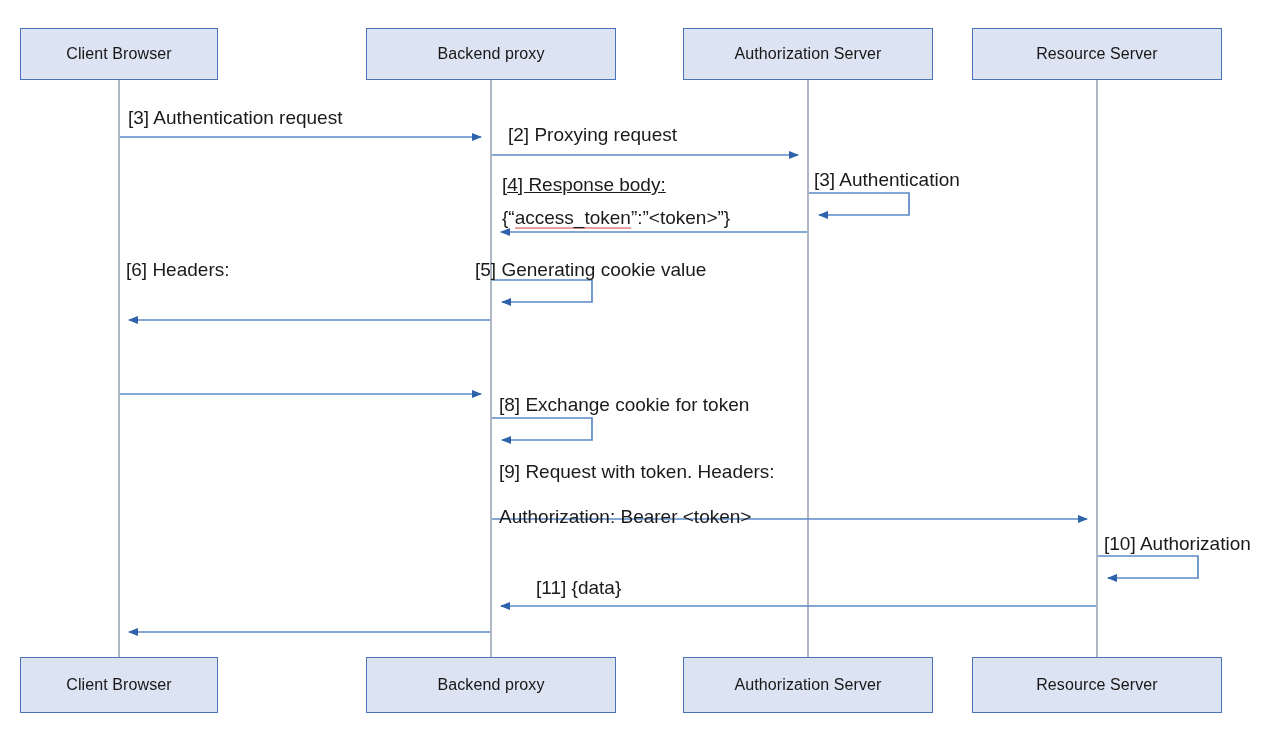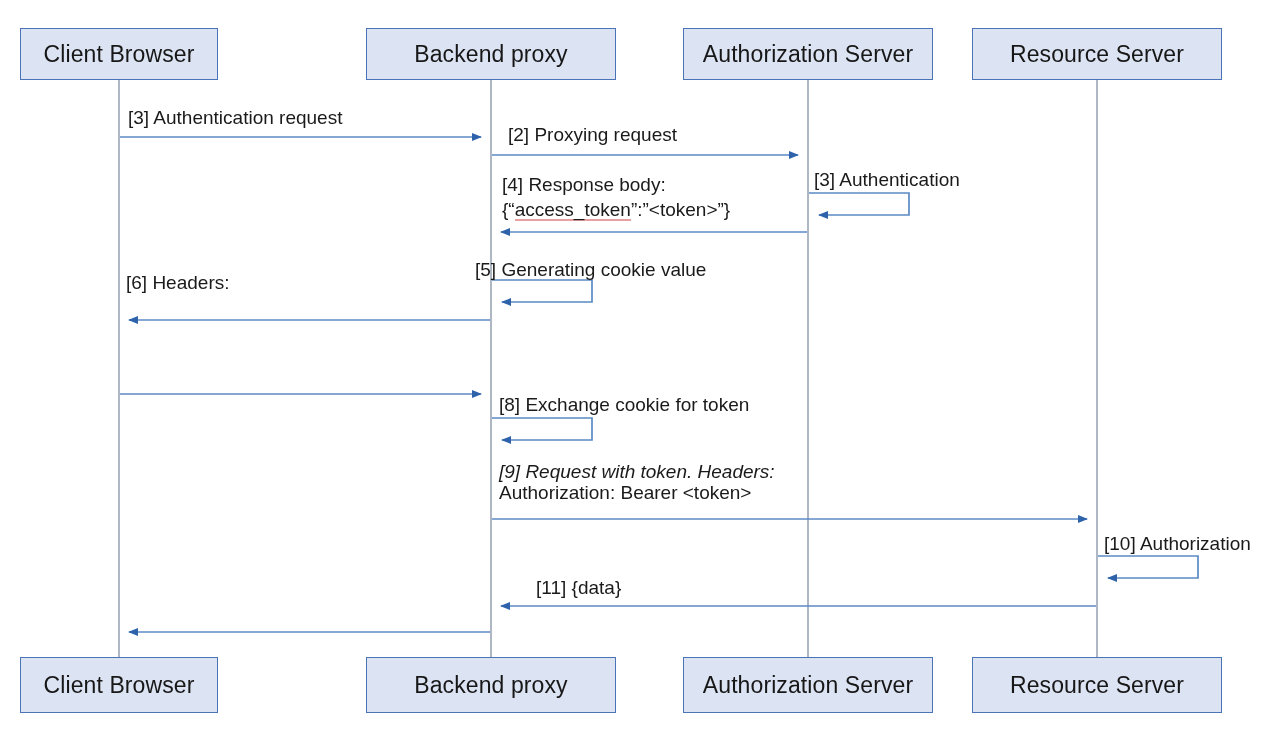--- a/index.html
+++ b/index.html
@@ -27,21 +27,21 @@
   }
   .actor-box {
     position: absolute;
     box-sizing: border-box;
     background: #dce3f2;
     border: 1.6px solid #4a74b5;
     display: flex;
     align-items: center;
     justify-content: center;
     color: #171717;
-    font-size: 23px;
+    font-size: 16px;
     letter-spacing: 0.1px;
     white-space: nowrap;
   }
   .msg-label {
     position: absolute;
     color: #1a1a1a;
     font-size: 19px;
     white-space: nowrap;
     line-height: 1.12;
   }
@@ -137,41 +137,41 @@
 
   <div class="msg-label" style="left:508px; top:124px;">
     <div>[2] Proxying request</div>
   </div>
 
   <div class="msg-label" style="left:814px; top:169px;">
     <div>[3] Authentication</div>
   </div>
 
   <div class="msg-label" style="left:502px; top:174px;">
-    <div style="margin-bottom:4px;">[4] Response body:</div>
+    <div style="margin-bottom:12px;text-decoration:underline;">[4] Response body:</div>
     <div>
       <span>{“</span><span class="spell">access_token</span><span>”:”&lt;token&gt;”}</span>
     </div>
   </div>
 
   <div class="msg-label" style="left:475px; top:259px;">
     <div>[5] Generating cookie value</div>
   </div>
 
-  <div class="msg-label" style="left:126px; top:272px;">
+  <div class="msg-label" style="left:126px; top:259px;">
     <div style="margin-bottom:12px;">[6] Headers:</div>
   </div>
 
 
   <div class="msg-label" style="left:499px; top:394px;">
     <div>[8] Exchange cookie for token</div>
   </div>
 
   <div class="msg-label" style="left:499px; top:461px;">
-    <div style="margin-bottom:0;font-style:italic;">[9] Request with token. Headers:</div>
+    <div style="margin-bottom:24px;">[9] Request with token. Headers:</div>
     <div>Authorization: Bearer &lt;token&gt;</div>
   </div>
 
   <div class="msg-label" style="left:1104px; top:533px;">
     <div>[10] Authorization</div>
   </div>
 
   <div class="msg-label" style="left:508px; top:577px;margin-left:28px;">
     <div>[11] {data}</div>
   </div>

